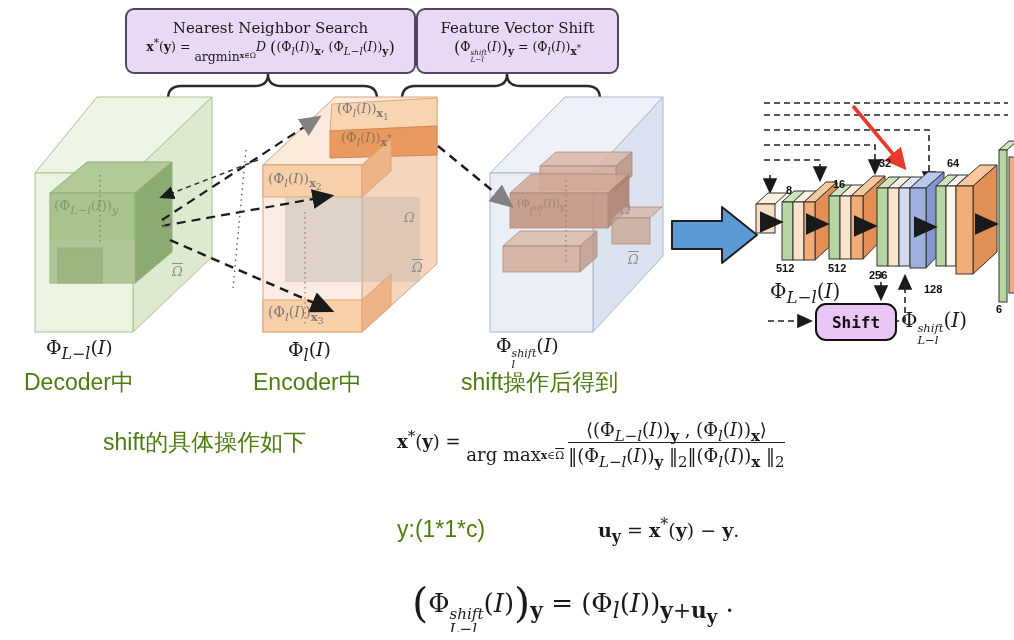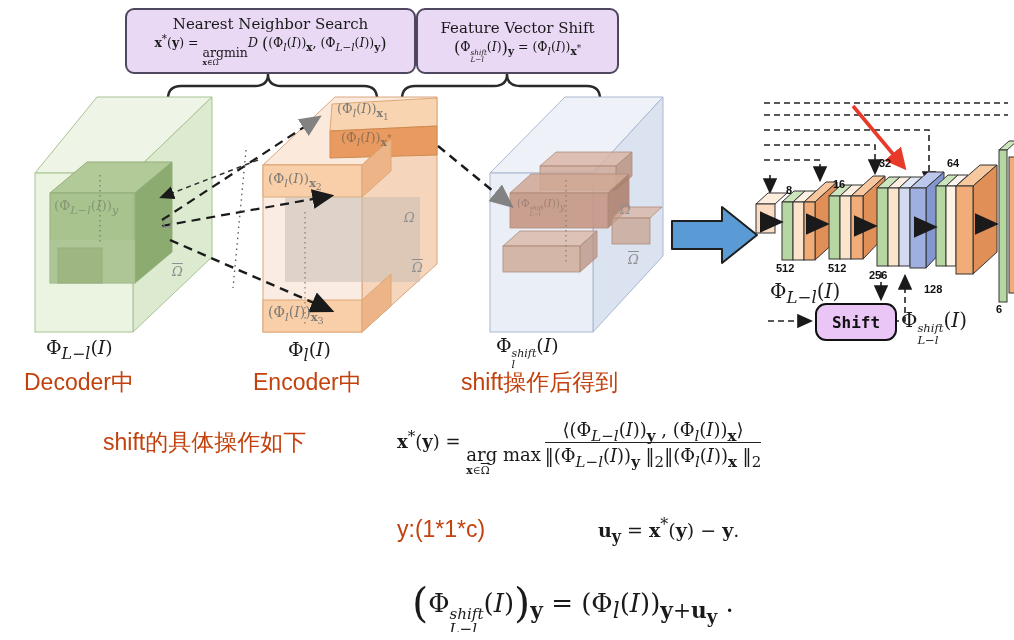--- a/index.html
+++ b/index.html
@@ -1,33 +1,33 @@
 <!DOCTYPE html>
 <html><head>
 <meta charset="utf-8">
 <style>
   html,body{margin:0;padding:0;background:#ffffff;}
   .stage{position:relative;width:1014px;height:632px;background:#fff;overflow:hidden;
          font-family:"Liberation Sans",sans-serif;color:#111;}
   .stage svg{position:absolute;left:0;top:0;}
   .lbl{position:absolute;white-space:nowrap;}
   .math{font-family:"DejaVu Serif",serif;color:#1a1a1a;}
-  .cn{font-family:"Liberation Sans",sans-serif;color:#c2410c;}
+  .cn{font-family:"Liberation Sans",sans-serif;color:#4d7c0f;}
   
   .fbox{position:absolute;background:#ead9f5;border:2px solid #4f4760;border-radius:9px;
         display:flex;flex-direction:column;align-items:center;justify-content:center;
         font-family:"DejaVu Serif",serif;color:#191919;}
   .fbox .t{font-size:15px;line-height:1.2;}
   .fbox .f{font-size:12.5px;line-height:1.25;margin-top:1px;}
   
   sub,sup{line-height:0;}
   .ss{display:inline-flex;flex-direction:column;align-items:flex-start;line-height:.95;
       font-size:.58em;vertical-align:-0.45em;}
   .ss sup,.ss sub{font-size:1em;vertical-align:baseline;position:static;line-height:1;}
-  .st{display:inline-flex;flex-direction:column;align-items:flex-start;line-height:1.05;
+  .st{display:inline-flex;flex-direction:row;align-items:center;line-height:1.05;
       vertical-align:-0.75em;}
   .st .su{font-size:.6em;}
   .frac{display:inline-flex;flex-direction:column;text-align:center;vertical-align:middle;
         line-height:1.3;margin-left:4px;}
   .frac .num{border-bottom:1.4px solid #222;padding:0 4px 1px;}
   .frac .den{padding-top:1px;}
   .ob{text-decoration:overline;}
   .bp{font-size:1.3em;vertical-align:-0.1em;}
   .bp2{font-size:1.6em;vertical-align:-0.12em;}
   .faded-g{color:#7f9070;opacity:.85;}

